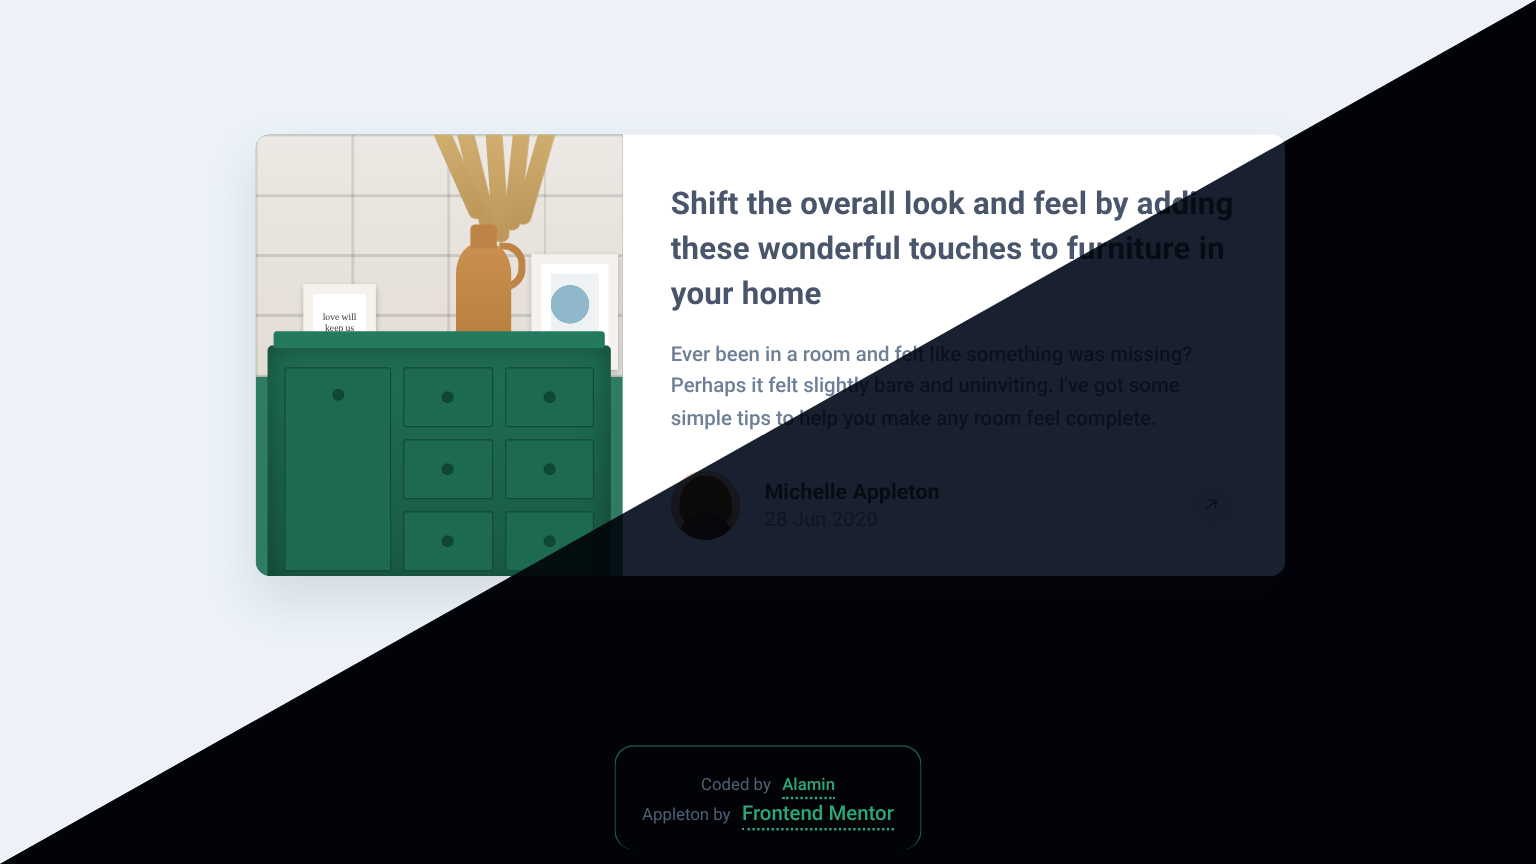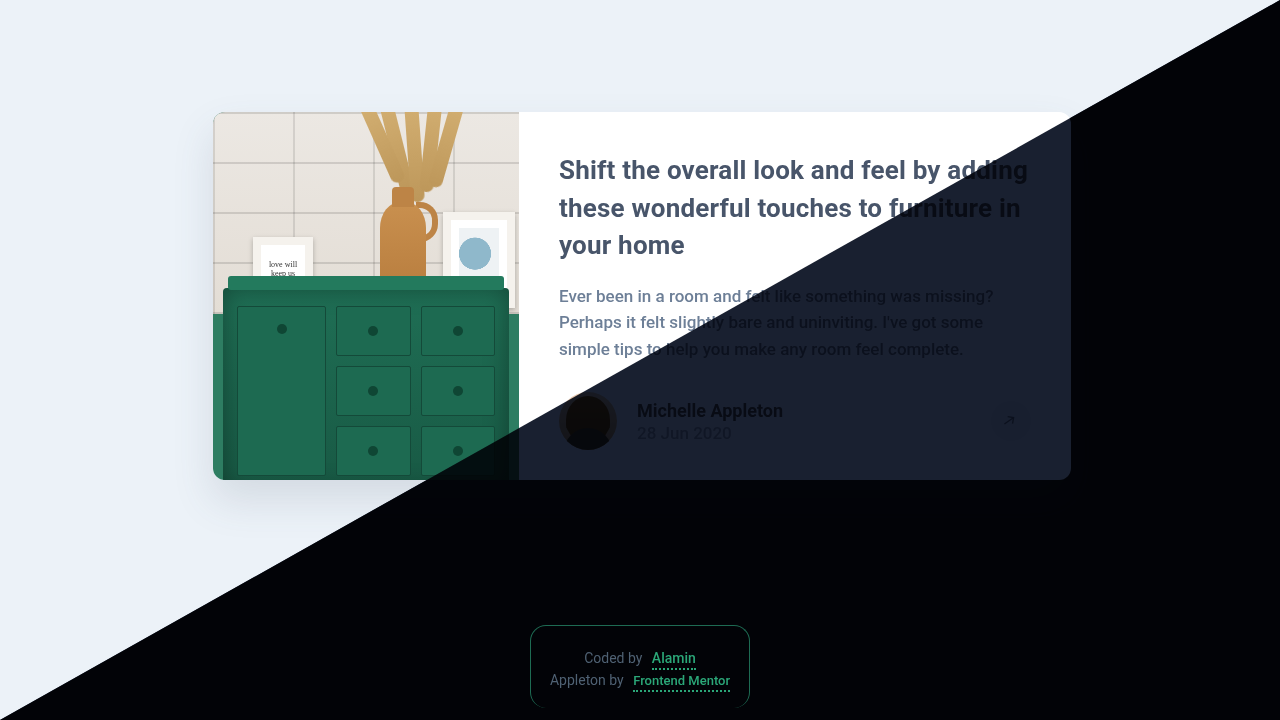--- a/index.html
+++ b/index.html
@@ -223,37 +223,37 @@
     mix-blend-mode:multiply;
     opacity:0.95;
   }
 
   .attribution{
     position:absolute;
     left:50%;
     bottom:12px;
     transform:translateX(-50%);
     z-index:2;
-    width:220px;
+    width:256px;
     padding:18px 10px 14px 10px;
     text-align:center;
     border:1px solid #1e6b53;
     border-radius:16px;
     border-bottom:none;
   }
   .attr-line{ font-size:14px; color:#4f6173; margin:6px 0; }
   .attr-link{
     color:#2ba778;
     border-bottom:2px dotted #2ba778;
     padding-bottom:2px;
     cursor:pointer;
     font-weight:500;
     margin-left:6px;
   }
-  .attr-link.fm{ font-size:13px; }
+  .attr-link.fm{ font-size:17px; }
 </style>
 </head>
 <body>
 
 <div class="bg-dark"></div>
 
 <div class="card">
   <div class="card-img">
     <div class="brick"></div>
     <div class="frame a"></div>

